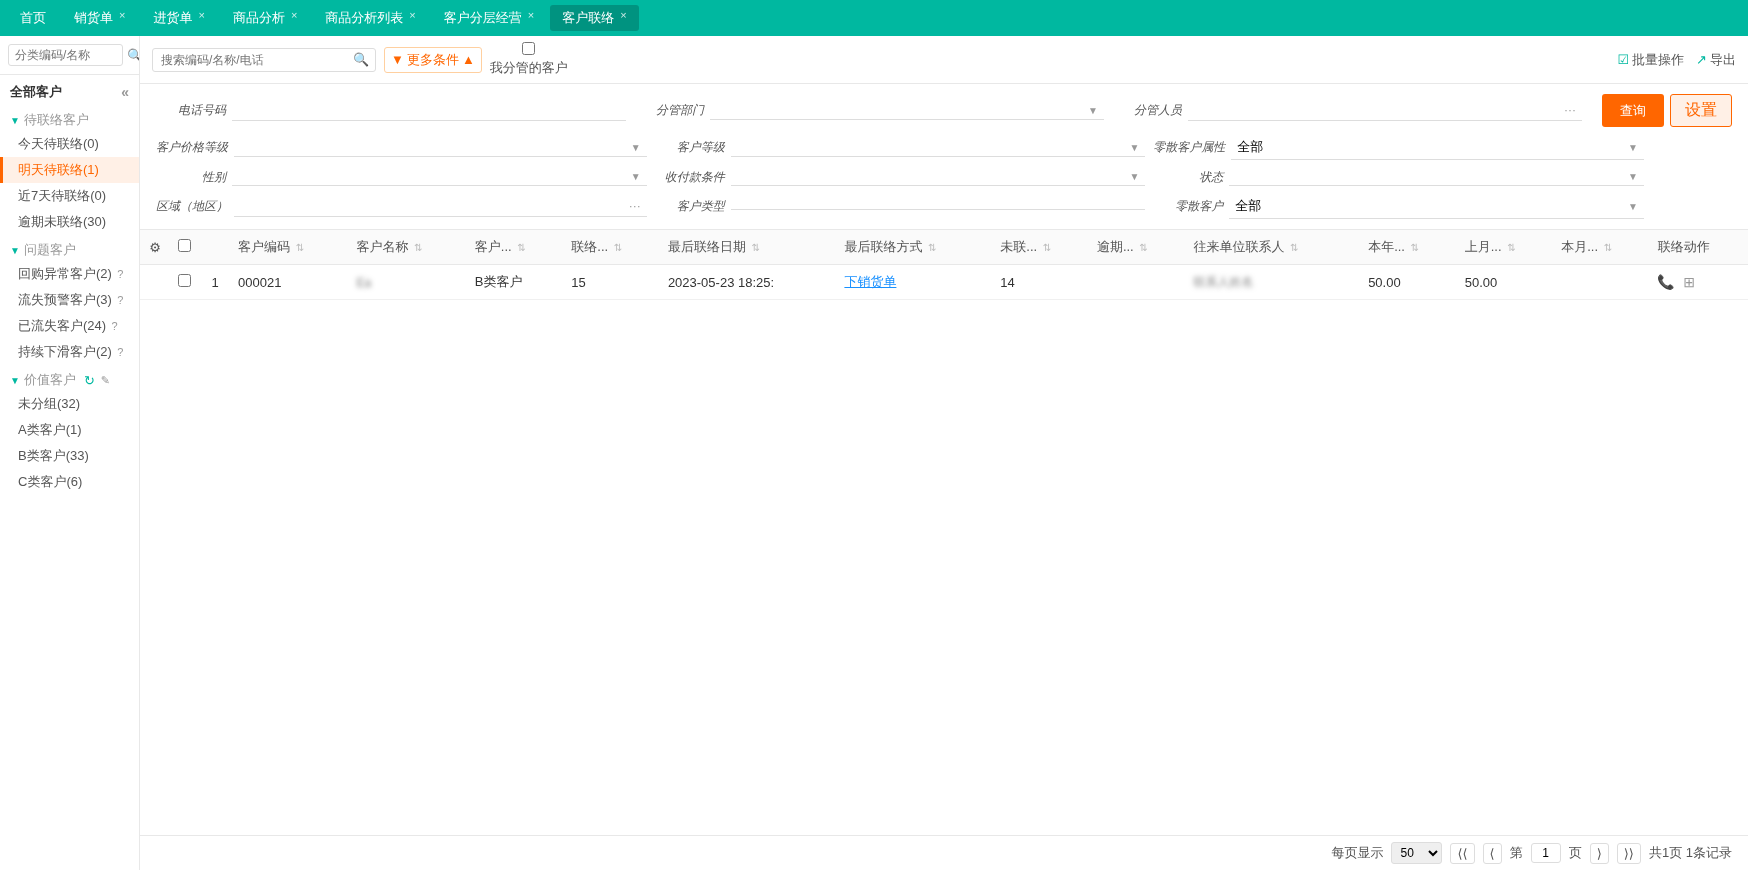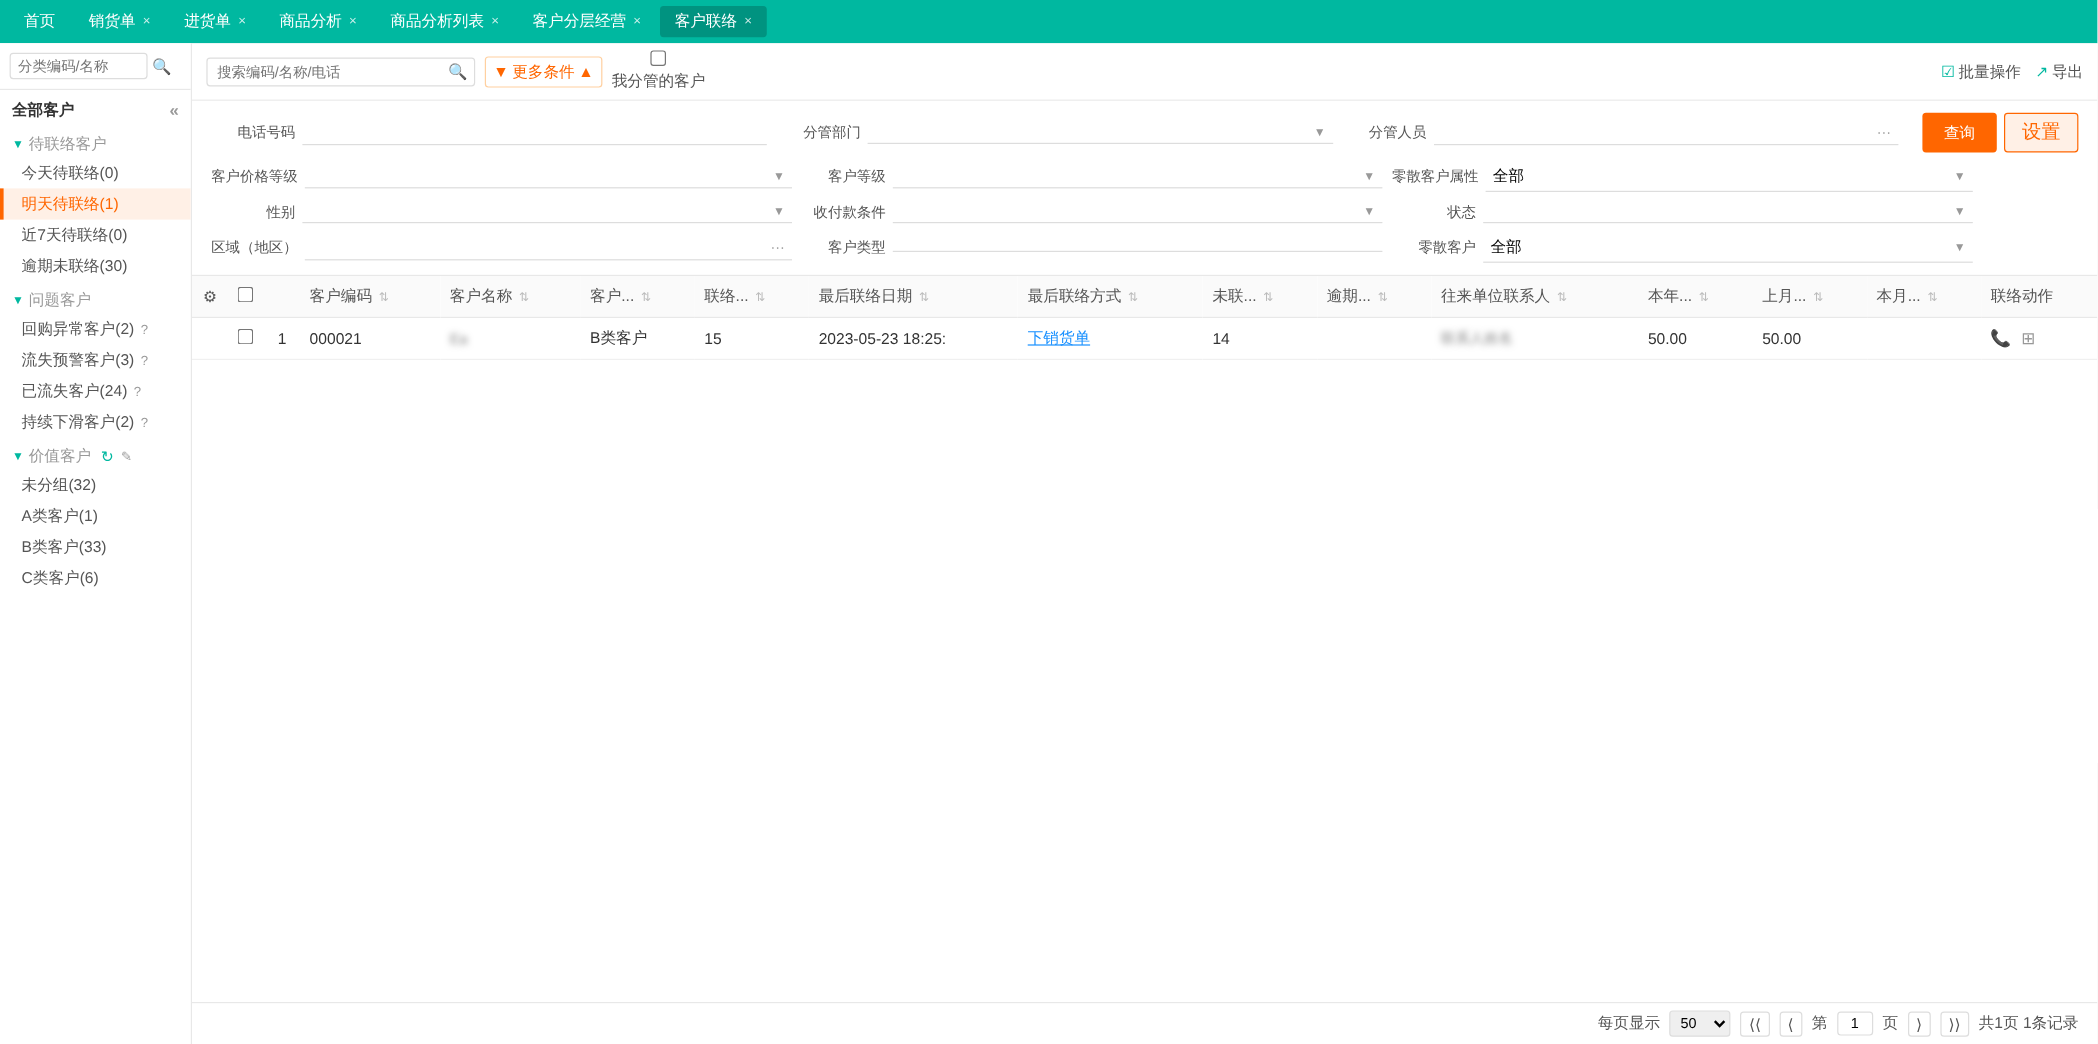--- a/index.html
+++ b/index.html
@@ -15,35 +15,35 @@
       gap: 4px;
     }
     .nav-item {
       color: #fff;
       padding: 4px 12px;
       border-radius: 3px;
       cursor: pointer;
       white-space: nowrap;
       font-size: 13px;
       display: flex;
-      align-items: center;
+      align-items: flex-start;
       gap: 4px;
     }
     .nav-item.active { background: rgba(0,0,0,0.2); }
     .nav-close { font-size: 11px; opacity: 0.8; margin-left: 2px; }
 
     
     .main-layout {
       display: flex;
       height: calc(100vh - 36px);
     }
 
     
     .sidebar {
-      width: 160px;
+      width: 140px;
       background: #fff;
       border-right: 1px solid #e8e8e8;
       overflow-y: auto;
       flex-shrink: 0;
     }
     .sidebar-search {
       padding: 8px;
       display: flex;
       align-items: center;
       border-bottom: 1px solid #e8e8e8;
@@ -178,20 +178,21 @@
       align-items: center;
       flex: 1;
       gap: 6px;
     }
     .adv-label {
       color: #555;
       font-size: 12px;
       white-space: nowrap;
       min-width: 70px;
       text-align: right;
+      font-style: italic;
     }
     .adv-input {
       flex: 1;
       border: none;
       border-bottom: 1px solid #ddd;
       padding: 3px 6px;
       font-size: 12px;
       outline: none;
       background: transparent;
     }

